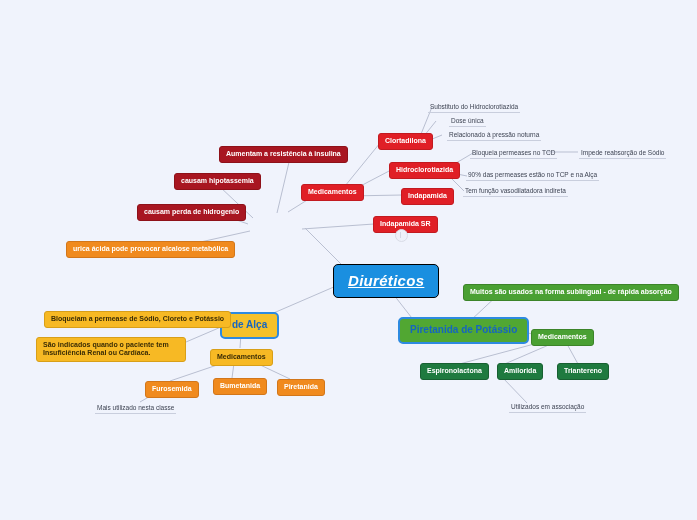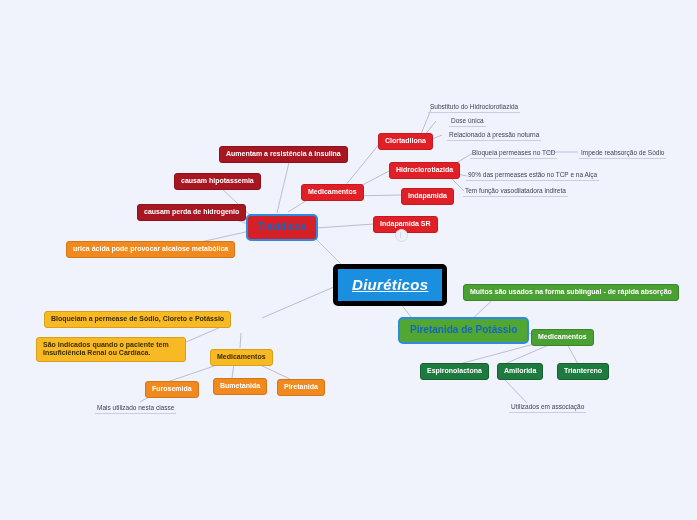--- a/index.html
+++ b/index.html
@@ -26,21 +26,21 @@
     position: absolute;
     box-sizing: border-box;
     white-space: nowrap;
     line-height: 1.15;
     z-index: 2;
   }
 
   
   .root {
     background: #1a8fe0;
-    border: 5px solid #000000;
+    border: 1px solid #000000;
     border-radius: 5px;
     color: #ffffff;
     font-size: 15px;
     font-style: italic;
     font-weight: bold;
     text-decoration: underline;
     padding: 7px 14px 8px 14px;
     letter-spacing: .3px;
   }
 
@@ -157,23 +157,20 @@
       <path d="M567,344 L578,364"></path>
 
       <path d="M502,377 L527,403"></path>
     </g>
   </svg>
 
   <div class="node root" style="left:333px; top:264px;">
     <span>Diuréticos</span>
   </div>
 
-  <div class="node cat red" style="left:246px; top:214px;">
-    <span>Tiazídicos</span>
-  </div>
 
   <div class="node box darkred" style="left:219px; top:146px;">
     <span>Aumentam a resistência à insulina</span>
   </div>
   <div class="node box darkred" style="left:174px; top:173px;">
     <span>causam hipotassemia</span>
   </div>
   <div class="node box darkred" style="left:137px; top:204px;">
     <span>causam perda de hidrogenio</span>
   </div>
@@ -214,20 +211,23 @@
   <div class="node ann" style="left:579px; top:148px;">
     <span>Impede reabsorção de Sódio</span>
   </div>
   <div class="node ann" style="left:466px; top:170px;">
     <span>90% das permeases estão no TCP e na Alça</span>
   </div>
   <div class="node ann" style="left:463px; top:186px;">
     <span>Tem função vasodilatadora indireta</span>
   </div>
 
+  <div class="node cat yellow" style="left:220px; top:312px;">
+    <span>de Alça</span>
+  </div>
 
   <div class="node box yellow" style="left:44px; top:311px;">
     <span>Bloqueiam a permease de Sódio, Cloreto e Potássio</span>
   </div>
   <div class="node box yellow wrap" style="left:36px; top:337px; width:150px;">
     <span>São indicados quando o paciente tem Insuficiência Renal ou Cardíaca.</span>
   </div>
 
   <div class="node box yellow" style="left:210px; top:349px;">
     <span>Medicamentos</span>

